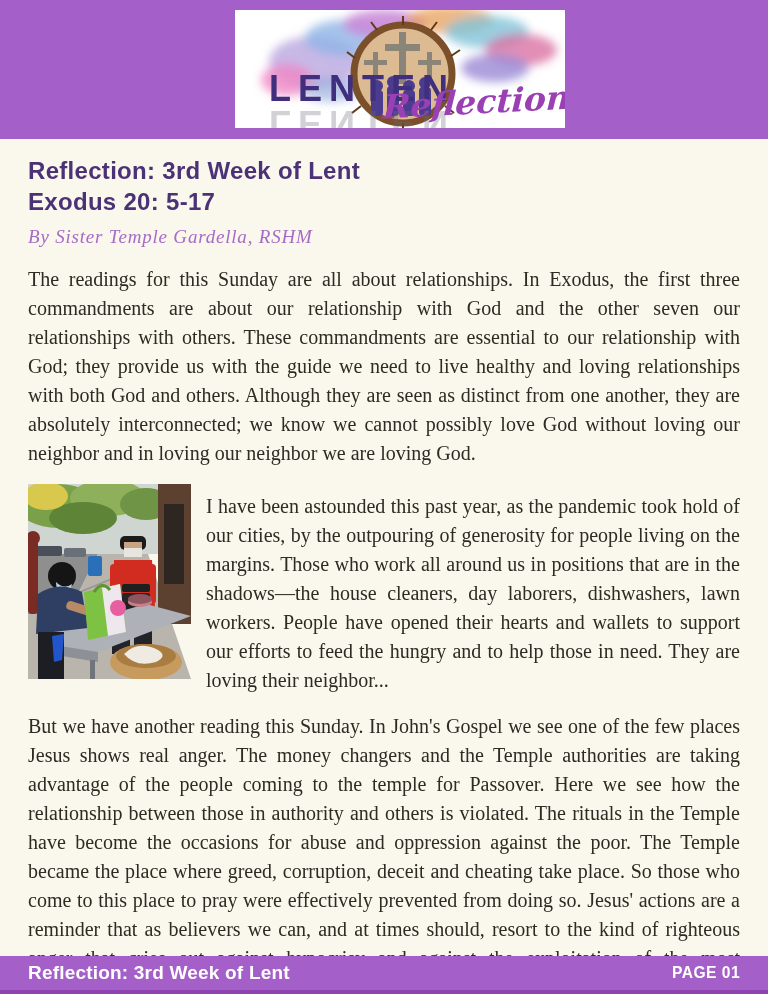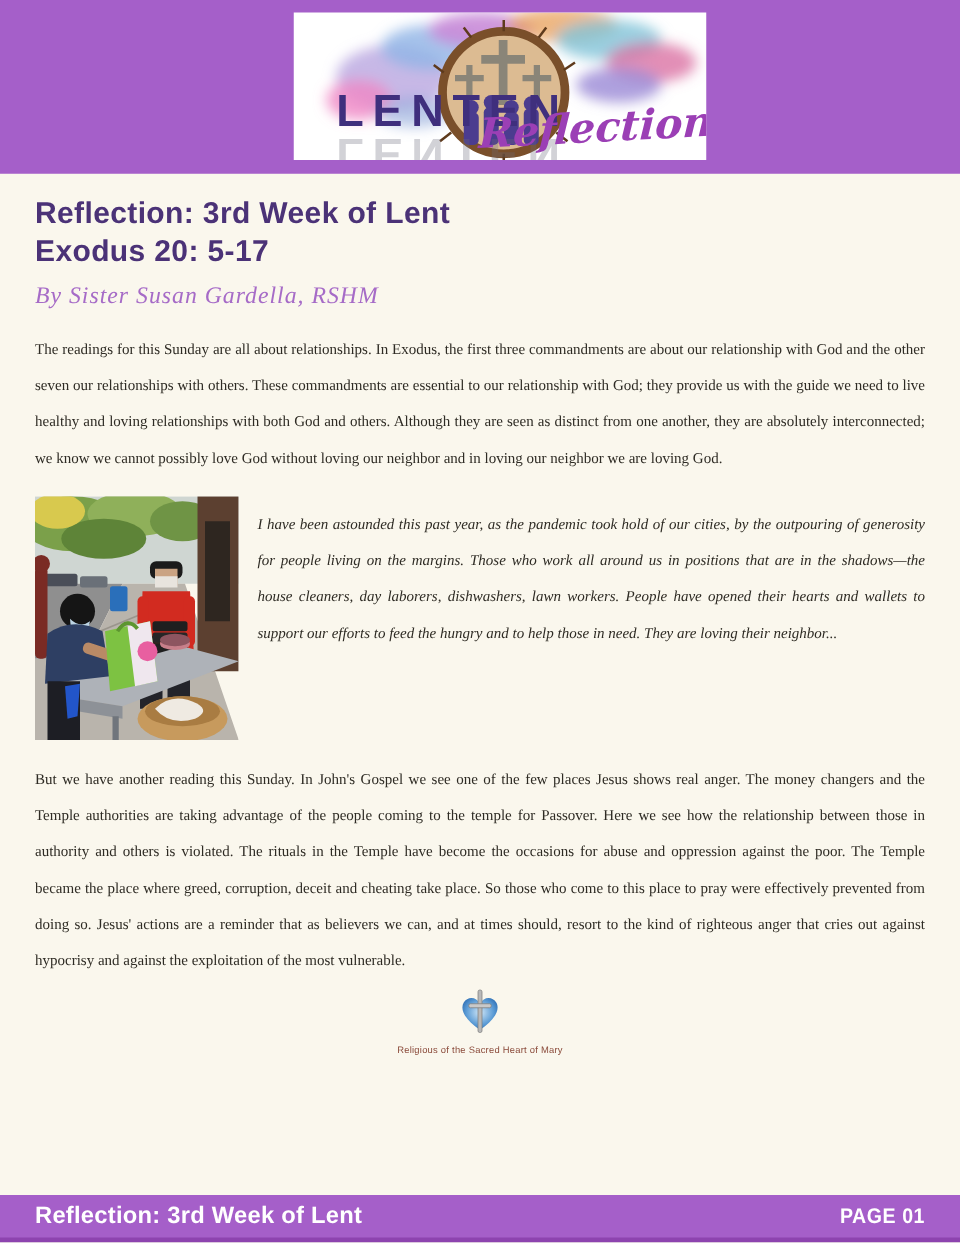--- a/index.html
+++ b/index.html
@@ -81,30 +81,29 @@
   .byline {
     margin-top: 9px;
     font-family: "Liberation Serif", serif;
     font-style: italic;
     font-size: 19px;
     letter-spacing: 0.8px;
     color: #a66bc7;
   }
   .para {
     margin-top: 17px;
-    font-size: 12px;
+    font-size: 20px;
     line-height: 29px;
     color: #2e2b24;
     text-align: justify;
   }
   .media-row {
     margin-top: 16px;
     display: flex;
     align-items: flex-start;
-    font-style: italic;
   }
   .photo-frame {
     flex: 0 0 163px;
     width: 163px; height: 195px;
     overflow: hidden;
   }
   .media-row .para { margin-top: 8px; margin-left: 15px; flex: 1; }
 
   .org-logo {
     margin-top: 8px;
@@ -201,21 +200,21 @@
       <div class="lenten-reflection">LENTEN</div>
       <div class="script-word">Reflections</div>
     </div>
   </div>
 
   <div class="content">
     <div class="title">
       <div>Reflection: 3rd Week of Lent</div>
       <div>Exodus 20: 5-17</div>
     </div>
-    <div class="byline">By Sister Susan Gardella, RSHM</div>
+    <div class="byline">By Sister Temple Gardella, RSHM</div>
 
     <p class="para">The readings for this Sunday are all about relationships. In Exodus, the first three commandments are about our relationship with God and the other seven our relationships with others. These commandments are essential to our relationship with God; they provide us with the guide we need to live healthy and loving relationships with both God and others. Although they are seen as distinct from one another, they are absolutely interconnected; we know we cannot possibly love God without loving our neighbor and in loving our neighbor we are loving God.</p>
 
     <div class="media-row">
       <div class="photo-frame">
         <svg width="163" height="195" viewBox="0 0 163 195">
 
           <rect x="0" y="0" width="163" height="70" fill="#cfd6d2"></rect>
 
           <ellipse cx="30" cy="22" rx="40" ry="22" fill="#7ba04a"></ellipse>

